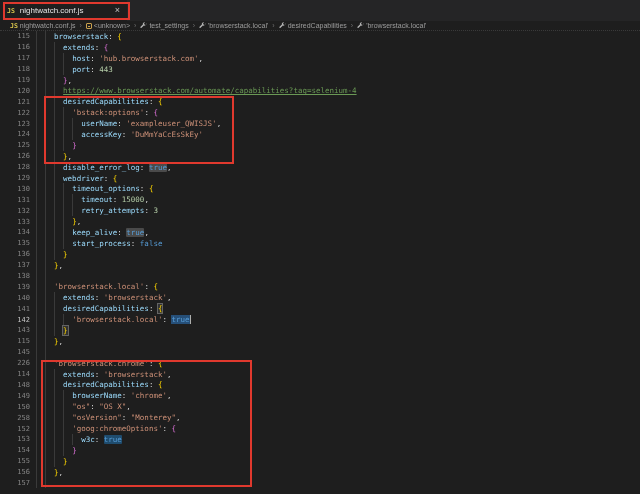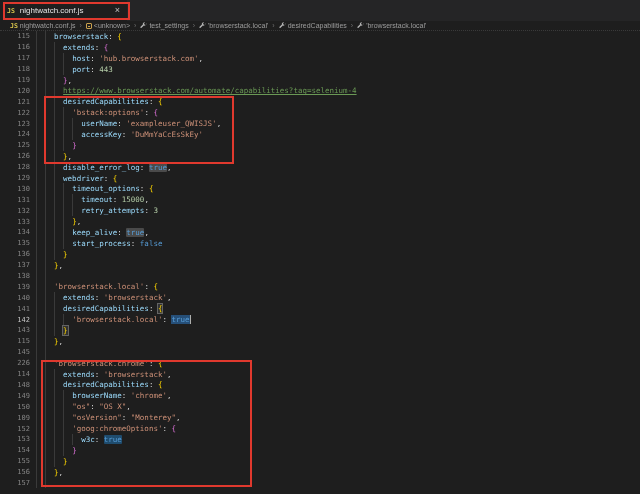--- a/index.html
+++ b/index.html
@@ -267,21 +267,21 @@
     </div>
     <div class="line">
       <div class="ln">149</div>
       <div class="code"><span class="guide" style="left: 0px;"></span><span class="guide" style="left: 9.03px;"></span><span class="guide" style="left: 18.06px;"></span><span class="guide" style="left: 27.09px;"></span><span>        </span><span class="k">browserName</span><span class="p">: </span><span class="s">'chrome'</span><span class="p">,</span></div>
     </div>
     <div class="line">
       <div class="ln">150</div>
       <div class="code"><span class="guide" style="left: 0px;"></span><span class="guide" style="left: 9.03px;"></span><span class="guide" style="left: 18.06px;"></span><span class="guide" style="left: 27.09px;"></span><span>        </span><span class="s">"os"</span><span class="p">: </span><span class="s">"OS X"</span><span class="p">,</span></div>
     </div>
     <div class="line">
-      <div class="ln">109</div>
+      <div class="ln">258</div>
       <div class="code"><span class="guide" style="left: 0px;"></span><span class="guide" style="left: 9.03px;"></span><span class="guide" style="left: 18.06px;"></span><span class="guide" style="left: 27.09px;"></span><span>        </span><span class="s">"osVersion"</span><span class="p">: </span><span class="s">"Monterey"</span><span class="p">,</span></div>
     </div>
     <div class="line">
       <div class="ln">152</div>
       <div class="code"><span class="guide" style="left: 0px;"></span><span class="guide" style="left: 9.03px;"></span><span class="guide" style="left: 18.06px;"></span><span class="guide" style="left: 27.09px;"></span><span>        </span><span class="s">'goog:chromeOptions'</span><span class="p">: </span><span class="o">{</span></div>
     </div>
     <div class="line">
       <div class="ln">153</div>
       <div class="code"><span class="guide" style="left: 0px;"></span><span class="guide" style="left: 9.03px;"></span><span class="guide" style="left: 18.06px;"></span><span class="guide" style="left: 27.09px;"></span><span class="guide" style="left: 36.12px;"></span><span>          </span><span class="k">w3c</span><span class="p">: </span><span class="b hls">true</span></div>
     </div>

